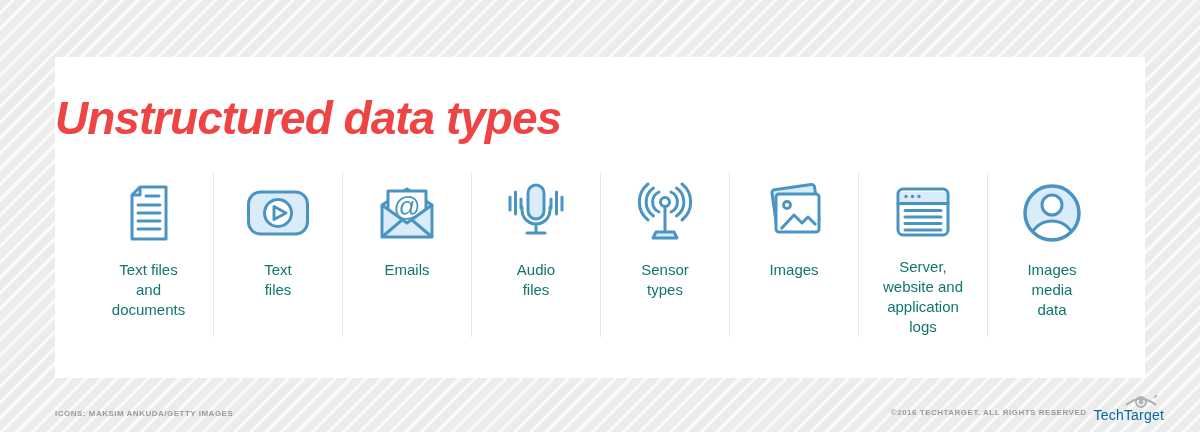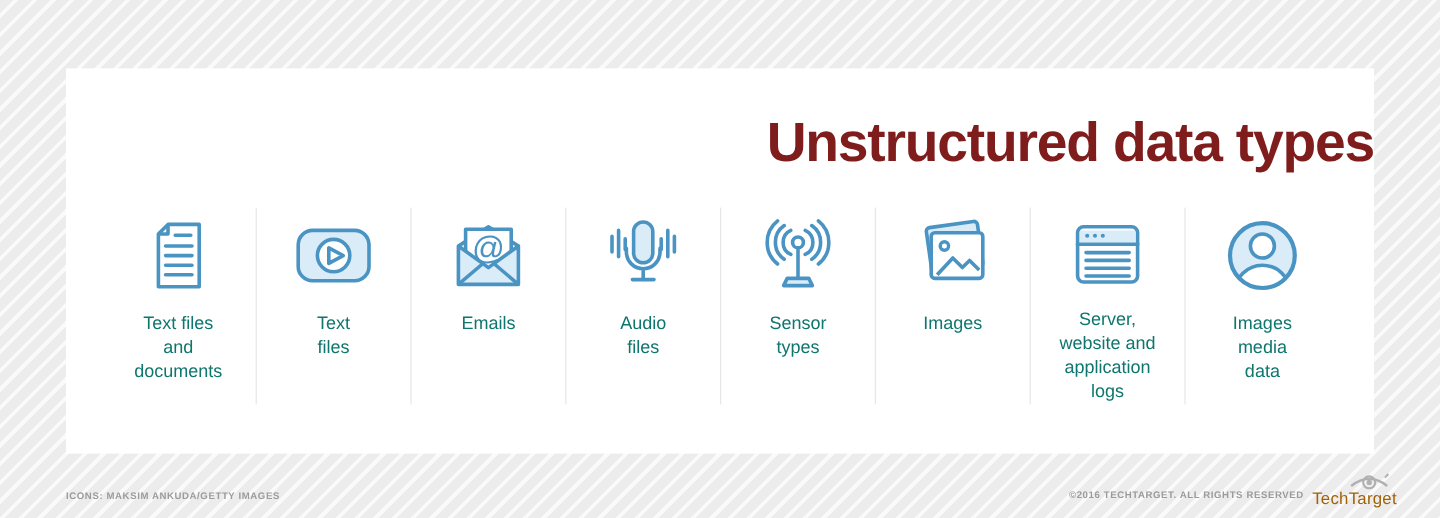--- a/index.html
+++ b/index.html
@@ -6,22 +6,22 @@
   body{
     width:1200px;height:432px;position:relative;overflow:hidden;
     font-family:"Liberation Sans",sans-serif;
     background:repeating-linear-gradient(135deg,#ececec 0px,#ececec 8px,#fafafa 8px,#fafafa 11px);
   }
   .card{
     position:absolute;left:55px;top:57px;width:1090px;height:321px;
     background:#ffffff;
   }
   .title{
-    margin:0;padding-top:34px;text-align:right;
-    font-size:46px;font-weight:700;letter-spacing:-1px;color:#7f1d1d;
+    margin:0;padding-top:34px;text-align:left;
+    font-size:46px;font-weight:700;letter-spacing:-1px;color:#ef4444;font-style:italic;
   }
   .items{
     position:absolute;left:29px;top:116px;display:flex;
   }
   .item{
     width:129px;height:164px;box-sizing:border-box;
     display:flex;flex-direction:column;align-items:center;
   }
   .item + .item{border-left:1px solid #e6e6e6;}
   .icon-box{
@@ -38,21 +38,21 @@
   .footer-right{
     position:absolute;right:36px;bottom:10px;
     display:flex;align-items:flex-end;
   }
   .copyright{
     font-size:8px;font-weight:700;letter-spacing:.5px;color:#9b9b9b;
     margin:0 7px 5px 0;
   }
   .brand{display:flex;flex-direction:column;align-items:flex-end;}
   .brand svg{margin-right:6px;}
-  .brand-text{font-size:14px;color:#a16207;letter-spacing:.2px;line-height:14px;}
+  .brand-text{font-size:14px;color:#0369a1;letter-spacing:.2px;line-height:14px;}
 </style>
 </head>
 <body>
 
 <div class="card">
   <h1 class="title"><span>Unstructured data types</span></h1>
 
   <div class="items">
 
     <div class="item">

